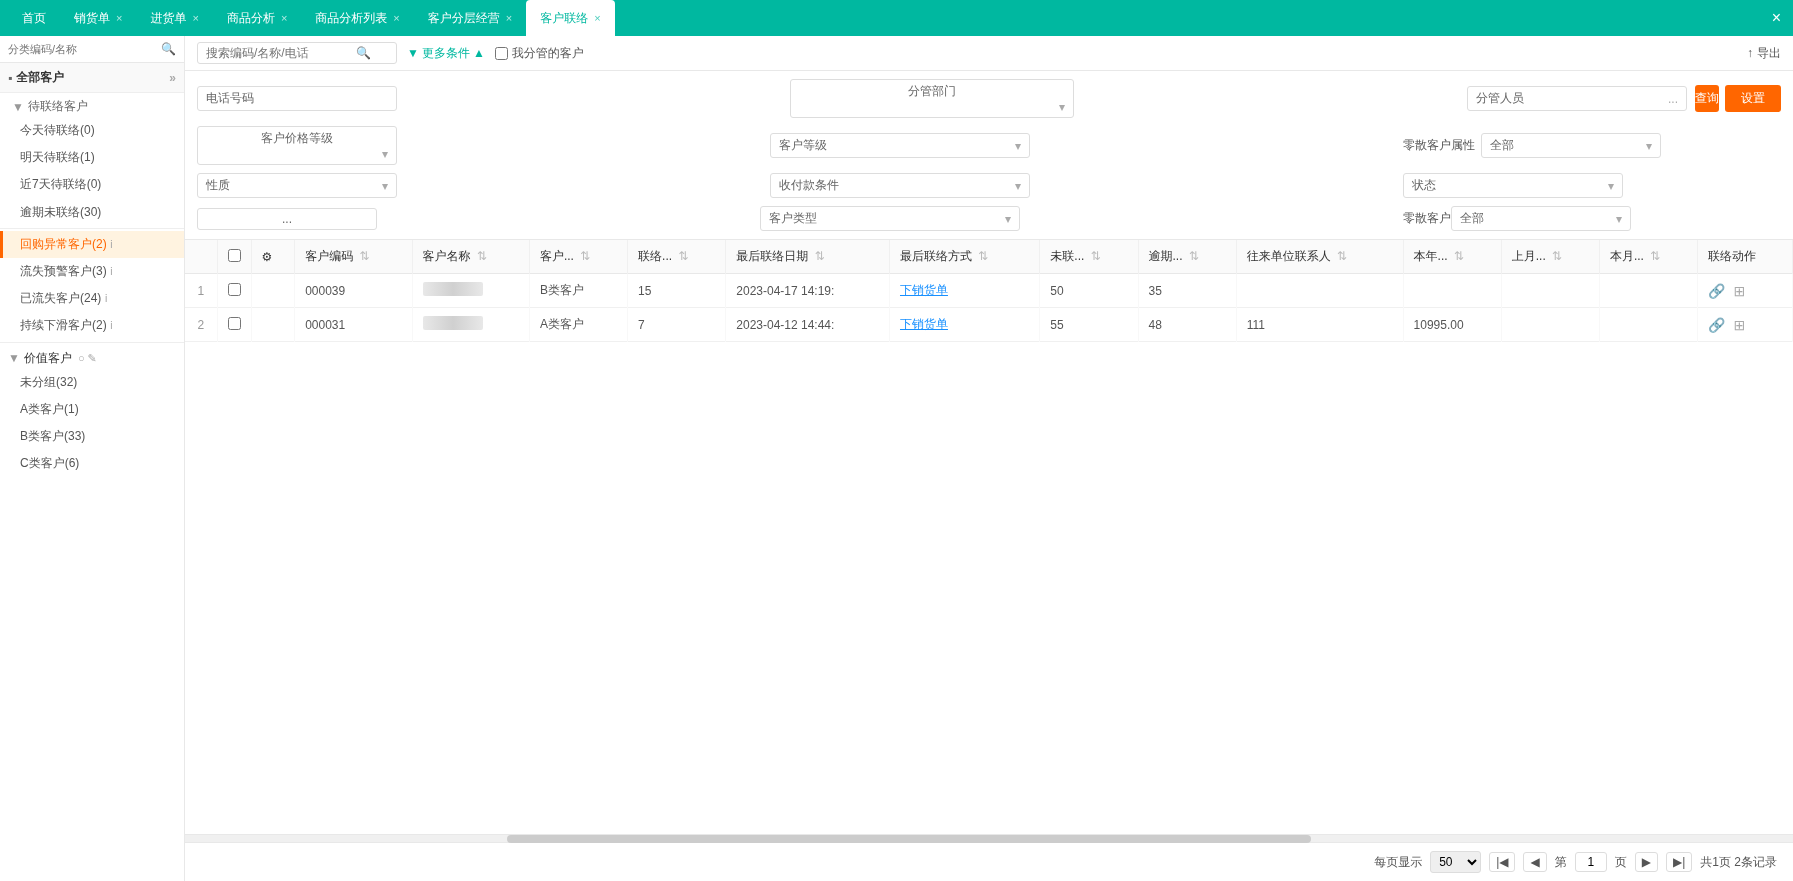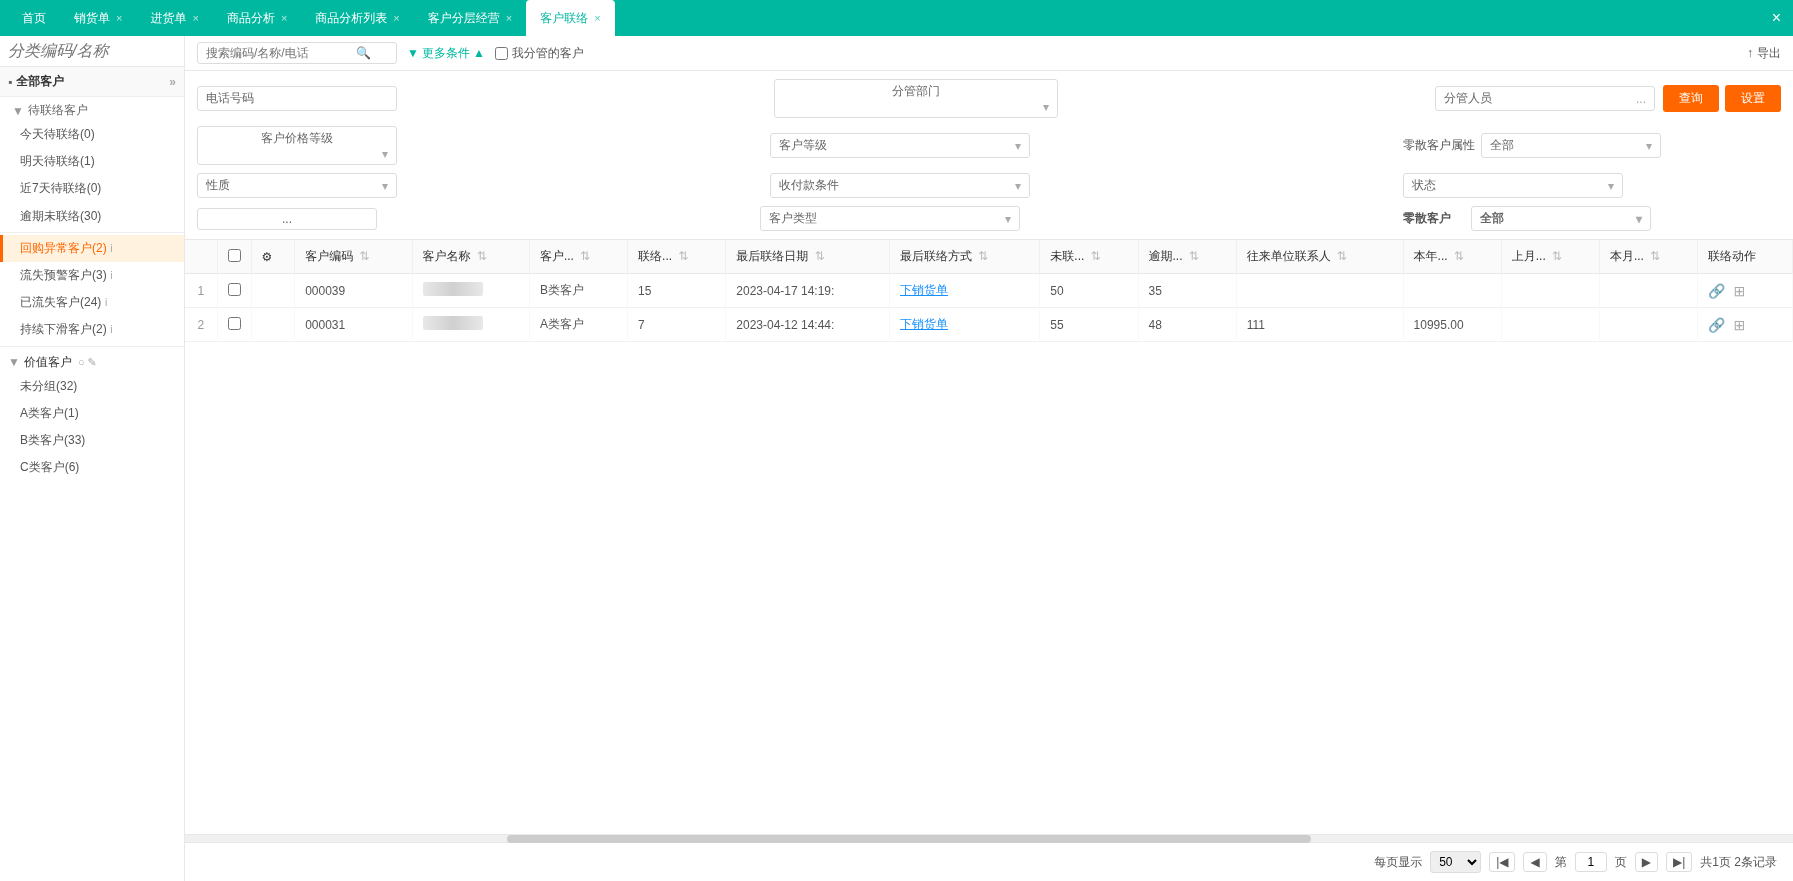--- a/index.html
+++ b/index.html
@@ -61,23 +61,22 @@
     .sidebar-search {
       display: flex;
       align-items: center;
       padding: 6px 8px;
       border-bottom: 1px solid #e8e8e8;
     }
     .sidebar-search input {
       flex: 1;
       border: none;
       outline: none;
-      font-size: 16px;
+      font-size: 11px;
       color: #666;
-      font-style: italic;
     }
     .sidebar-search-icon {
       color: #aaa;
       margin-left: 4px;
       cursor: pointer;
     }
     .sidebar-section-header {
       display: flex;
       align-items: center;
       padding: 6px 8px;
@@ -237,21 +236,21 @@
     .filter-actions {
       margin-left: auto;
       display: flex;
       gap: 6px;
     }
     .btn-query {
       background: #ff6600;
       color: #fff;
       border: none;
       border-radius: 3px;
-      padding: 5px 16px;
+      padding: 5px 0;
       cursor: pointer;
       font-size: 12px;
     }
     .btn-settings {
       background: #ff6600;
       color: #fff;
       border: none;
       border-radius: 3px;
       padding: 5px 16px;
       cursor: pointer;
@@ -534,21 +533,21 @@
       <div class="filter-row">
         <div class="filter-field" style="width:60px; justify-content:center;">
           <span>...</span>
         </div>
         <div style="flex:1;"></div>
         <div class="filter-field" style="width:260px;">
           <span>客户类型</span>
           <span class="down-arrow">▾</span>
         </div>
         <div style="flex:1;"></div>
-        <div style="display:flex;align-items:center;gap:20px;width:220px;font-weight:bold;">
+        <div style="display:flex;align-items:center;gap:0;width:220px;">
           <span style="white-space:nowrap;color:#555;">零散客户</span>
           <div class="filter-field" style="width:100px;">
             <span>全部</span>
             <span class="down-arrow">▾</span>
           </div>
         </div>
         <div style="width:150px;"></div>
       </div>
     </div>
 

